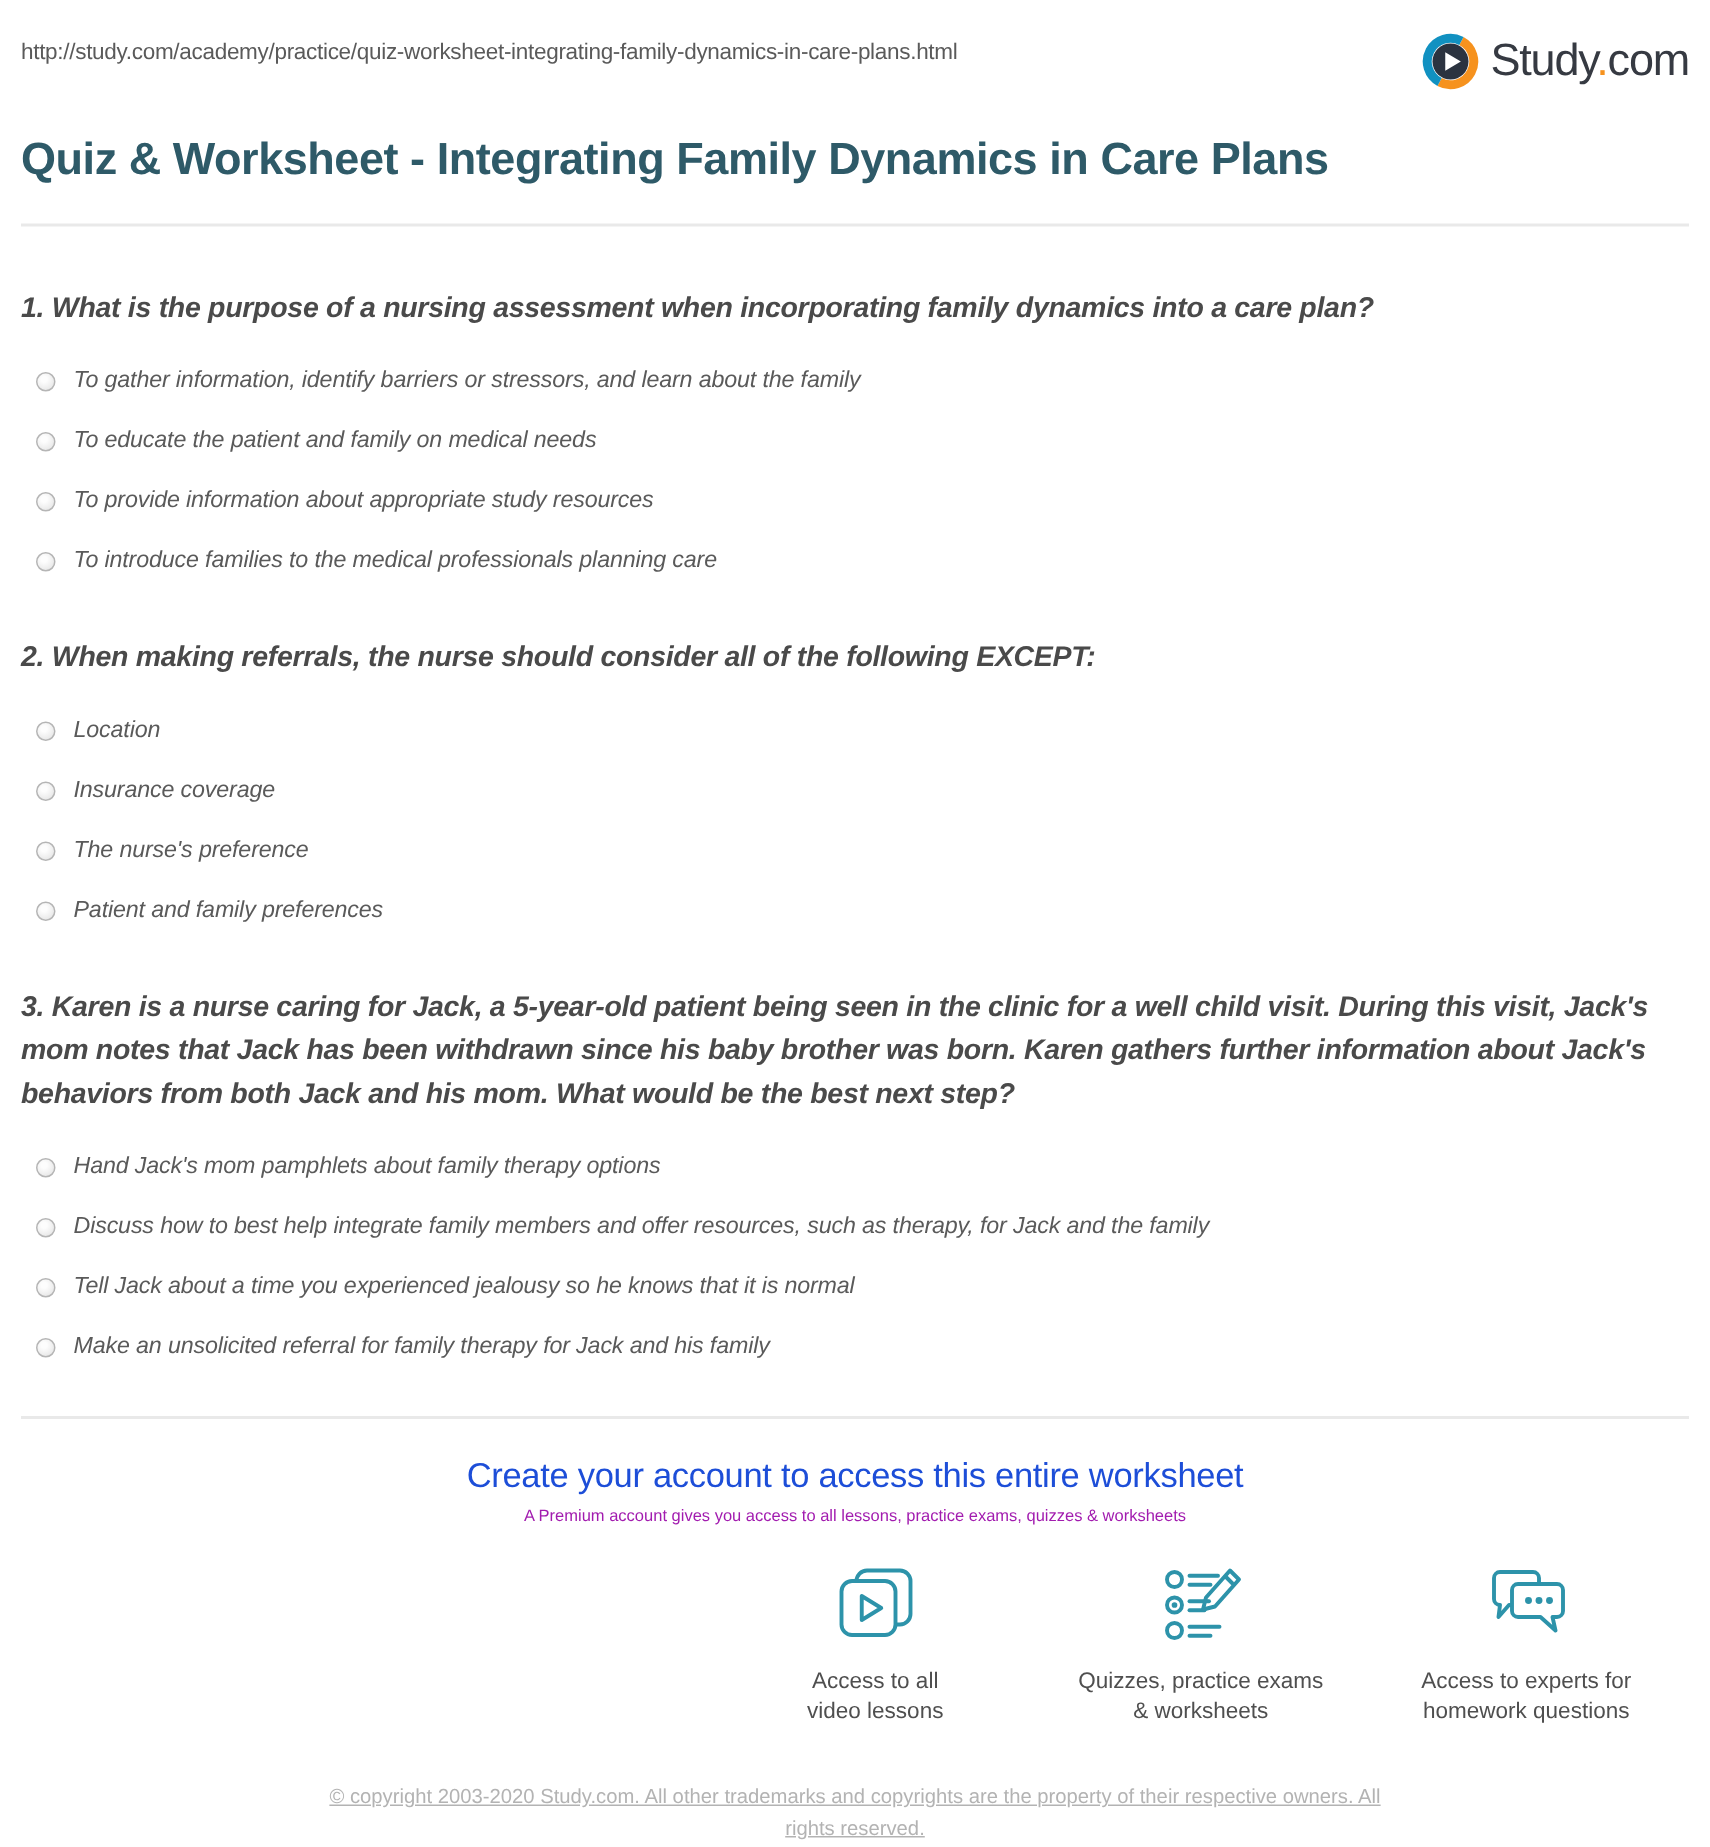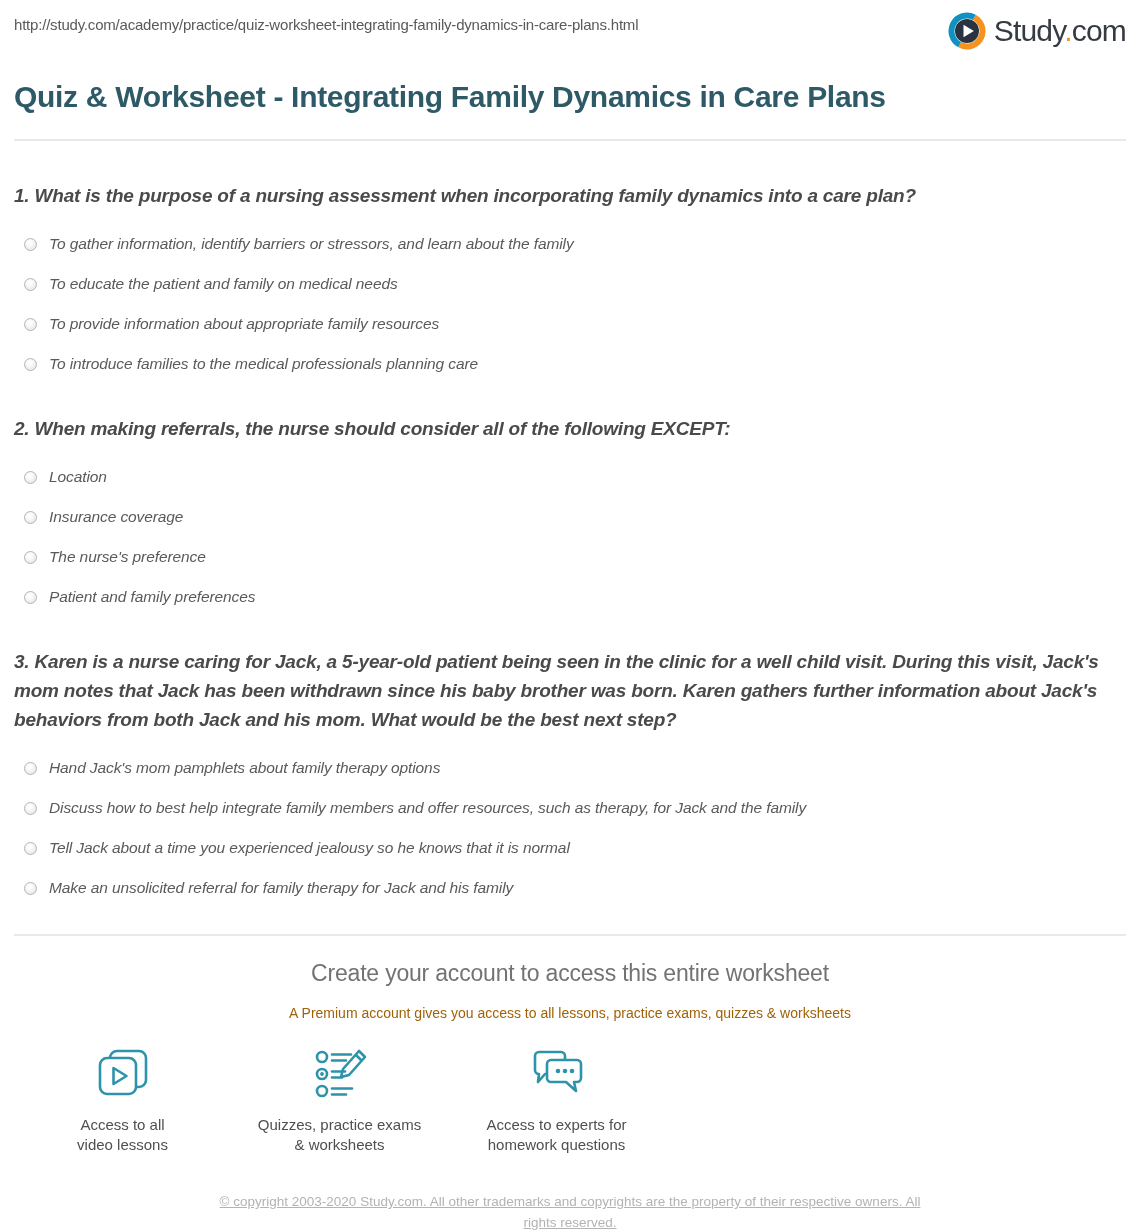--- a/index.html
+++ b/index.html
@@ -2,21 +2,21 @@
 <html><head>
 <meta charset="utf-8">
 <style>
   html,body{margin:0;padding:0;background:#fff;}
   .page{
     width:1140px;min-height:1231px;margin:0 auto;background:#fff;
     font-family:"Liberation Sans","DejaVu Sans",sans-serif;
     box-sizing:border-box;padding:0 14px 20px;position:relative;
   }
   
-  .header{display:flex;justify-content:space-between;align-items:flex-start;padding-top:12px;}
+  .header{display:flex;justify-content:space-between;align-items:flex-start;padding-top:22px;}
   .page-url{font-size:15px;color:#5a5a5a;margin-top:4px;letter-spacing:-0.2px;}
   .logo{display:flex;align-items:center;gap:8px;cursor:pointer;}
   .logo-icon{width:38px;height:38px;display:block;}
   .logo-text{font-size:30px;font-weight:400;color:#363a42;letter-spacing:-0.8px;line-height:38px;}
   .logo-dot{color:#f6921e;}
   
   .page-title{
     margin:27px 0 0;max-width:880px;
     font-size:30px;font-weight:700;color:#2e5a68;line-height:39px;letter-spacing:-0.3px;
   }
@@ -29,23 +29,23 @@
   .option{display:flex;align-items:flex-start;gap:12px;margin:20px 0 0 10px;cursor:pointer;}
   .option:first-of-type{margin-top:24px;}
   .radio{
     width:11px;height:11px;border-radius:50%;border:1px solid #b5b5b5;flex:none;
     background:radial-gradient(circle at 40% 35%, #fdfdfd 20%, #e0e0e0 100%);
     margin-top:4px;display:inline-block;
   }
   .option-label{font-size:15.5px;color:#5a5a5a;line-height:20px;letter-spacing:-0.1px;}
   
   .signup{text-align:center;margin-top:24px;}
-  .signup-title{font-size:23px;font-weight:400;color:#737373;margin:0;letter-spacing:-0.2px;}
-  .signup-subtitle{font-size:14px;color:#a16207;margin:18px 0 0;}
-  .features{display:flex;justify-content:flex-start;margin-top:26px;}
+  .signup-title{font-size:23px;font-weight:400;color:#1d4ed8;margin:0;letter-spacing:-0.2px;}
+  .signup-subtitle{font-size:11px;color:#a21caf;margin:8px 0 0;}
+  .features{display:flex;justify-content:flex-end;margin-top:26px;}
   .feature{width:217px;text-align:center;}
   .feature-icon{height:54px;display:block;margin:0 auto;}
   .feature-label{margin-top:14px;font-size:15px;color:#4f4f4f;line-height:20px;}
   
   .footer{
     margin:36px auto 0;max-width:720px;text-align:center;
     font-size:13.5px;color:#b3b3b3;line-height:21px;text-decoration:underline;
   }
 </style>
 </head>
@@ -77,21 +77,21 @@
     <div class="option">
       <span class="radio"></span>
       <span class="option-label">To gather information, identify barriers or stressors, and learn about the family</span>
     </div>
     <div class="option">
       <span class="radio"></span>
       <span class="option-label">To educate the patient and family on medical needs</span>
     </div>
     <div class="option">
       <span class="radio"></span>
-      <span class="option-label">To provide information about appropriate family resources</span>
+      <span class="option-label">To provide information about appropriate study resources</span>
     </div>
     <div class="option">
       <span class="radio"></span>
       <span class="option-label">To introduce families to the medical professionals planning care</span>
     </div>
   </div>
 
   <div class="question">
     <p class="question-text">2. When making referrals, the nurse should consider all of the following EXCEPT:</p>
     <div class="option">

